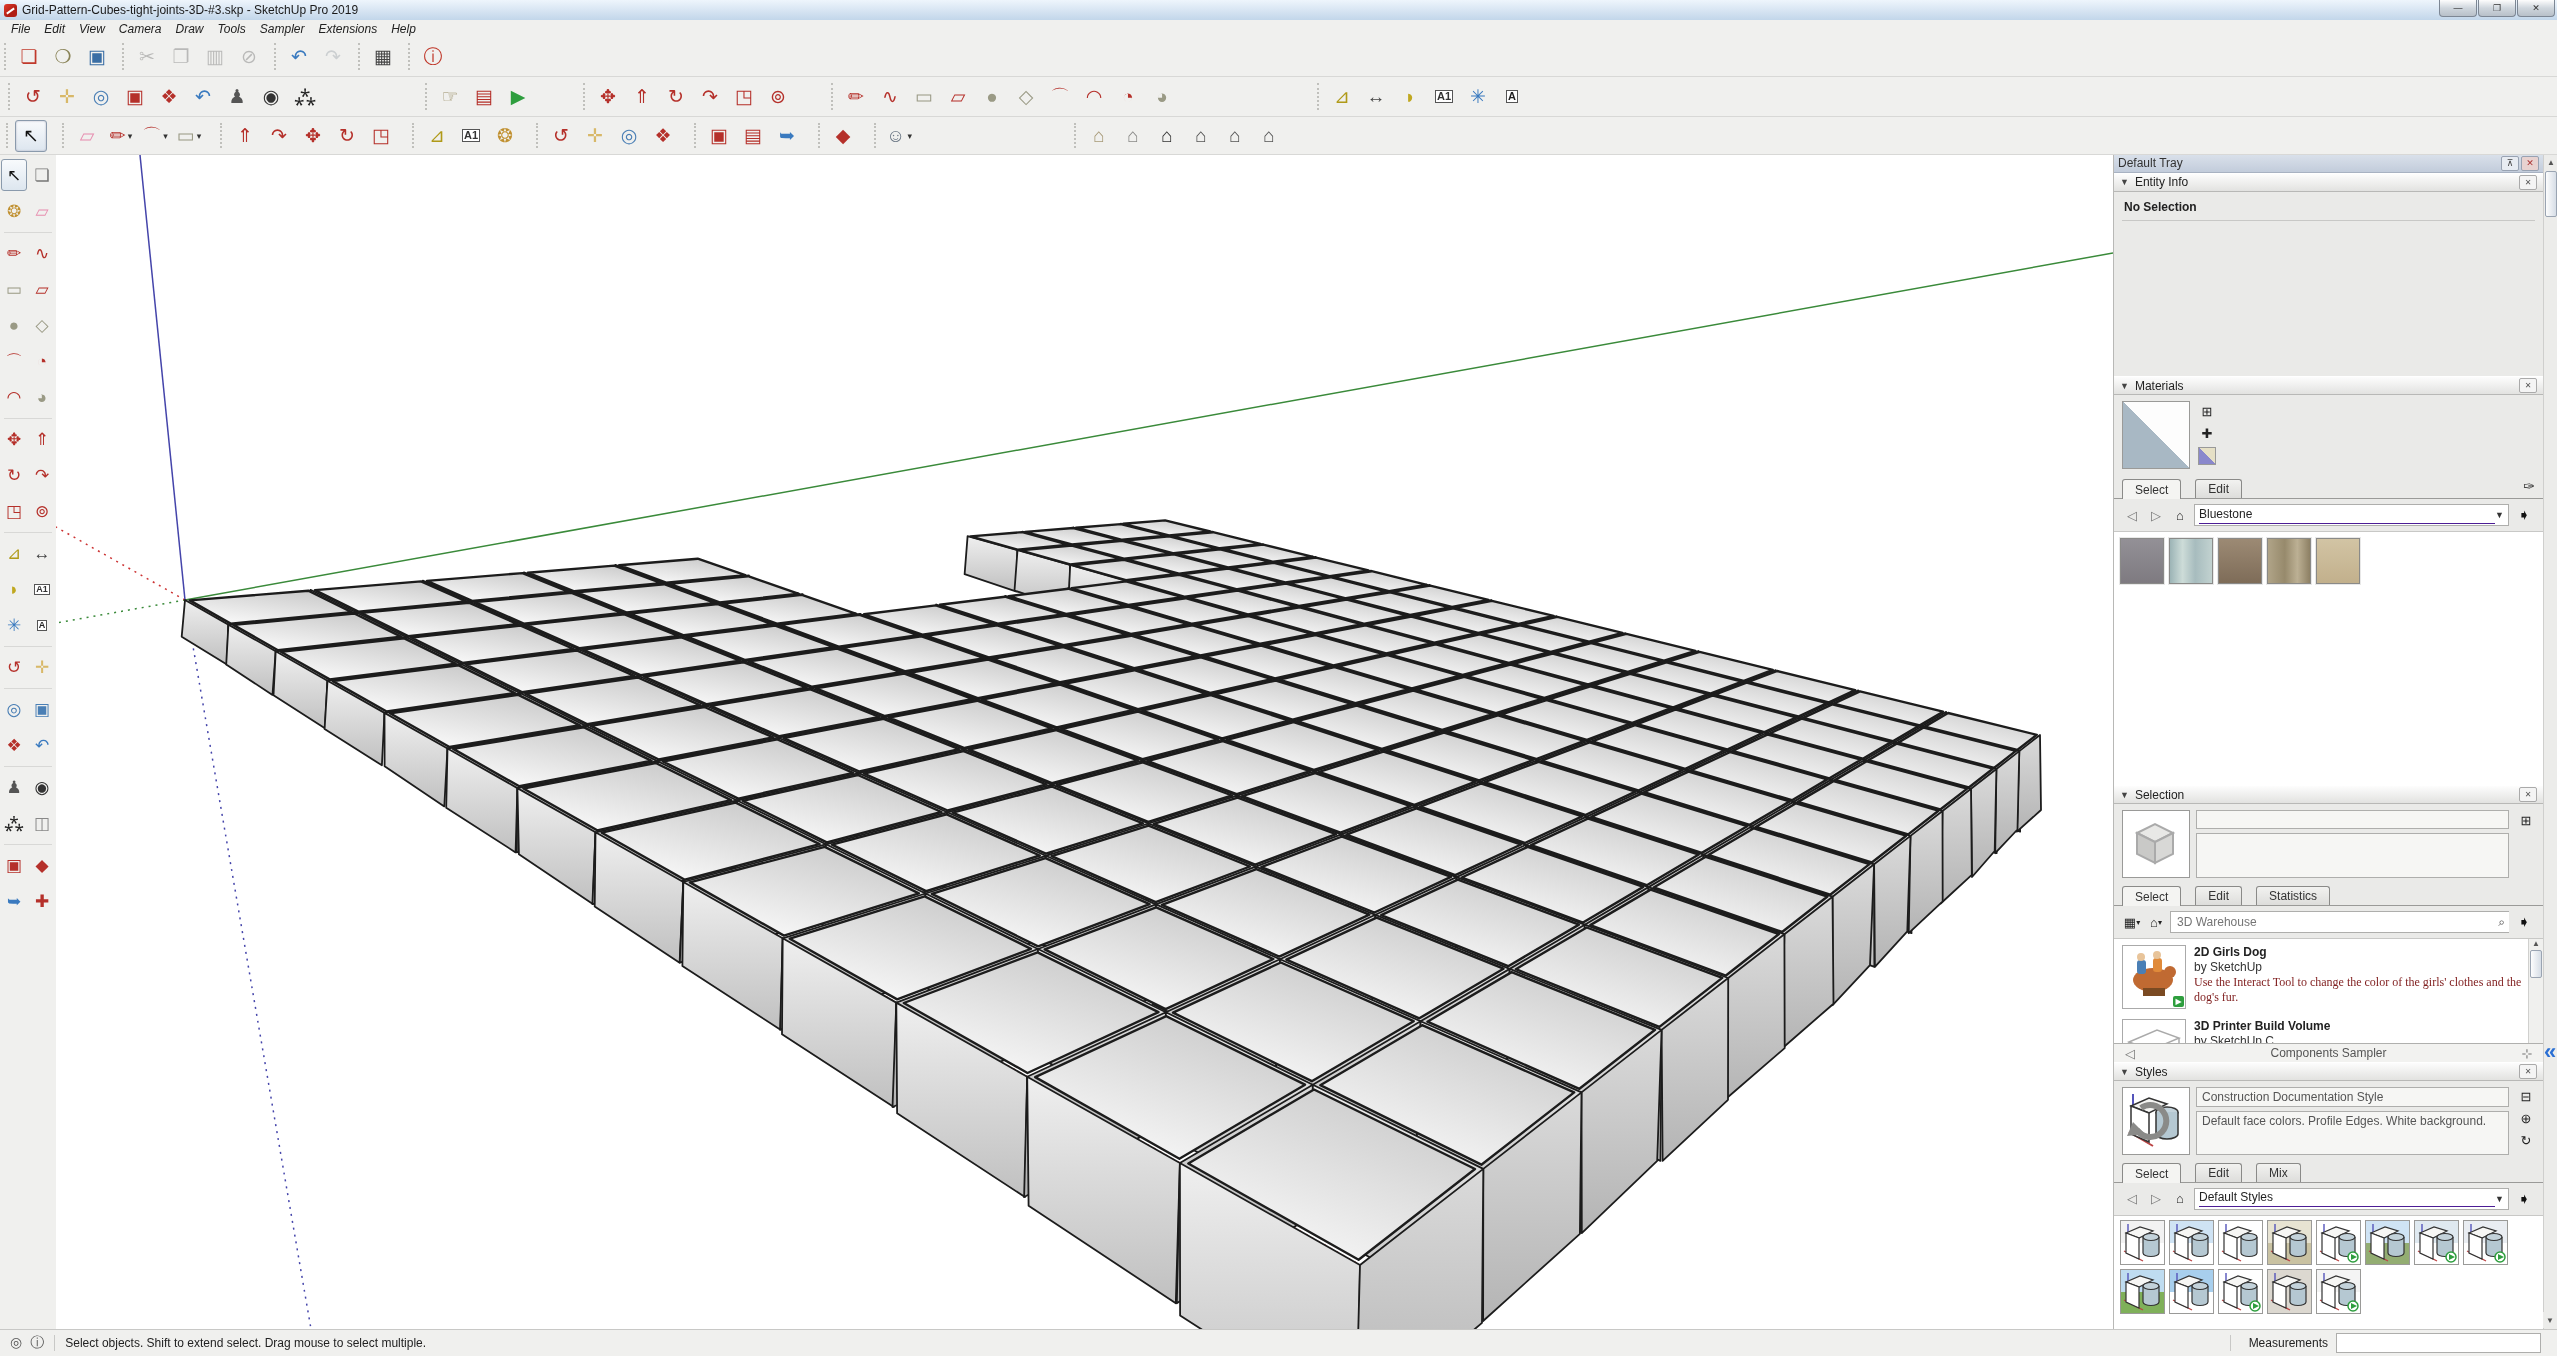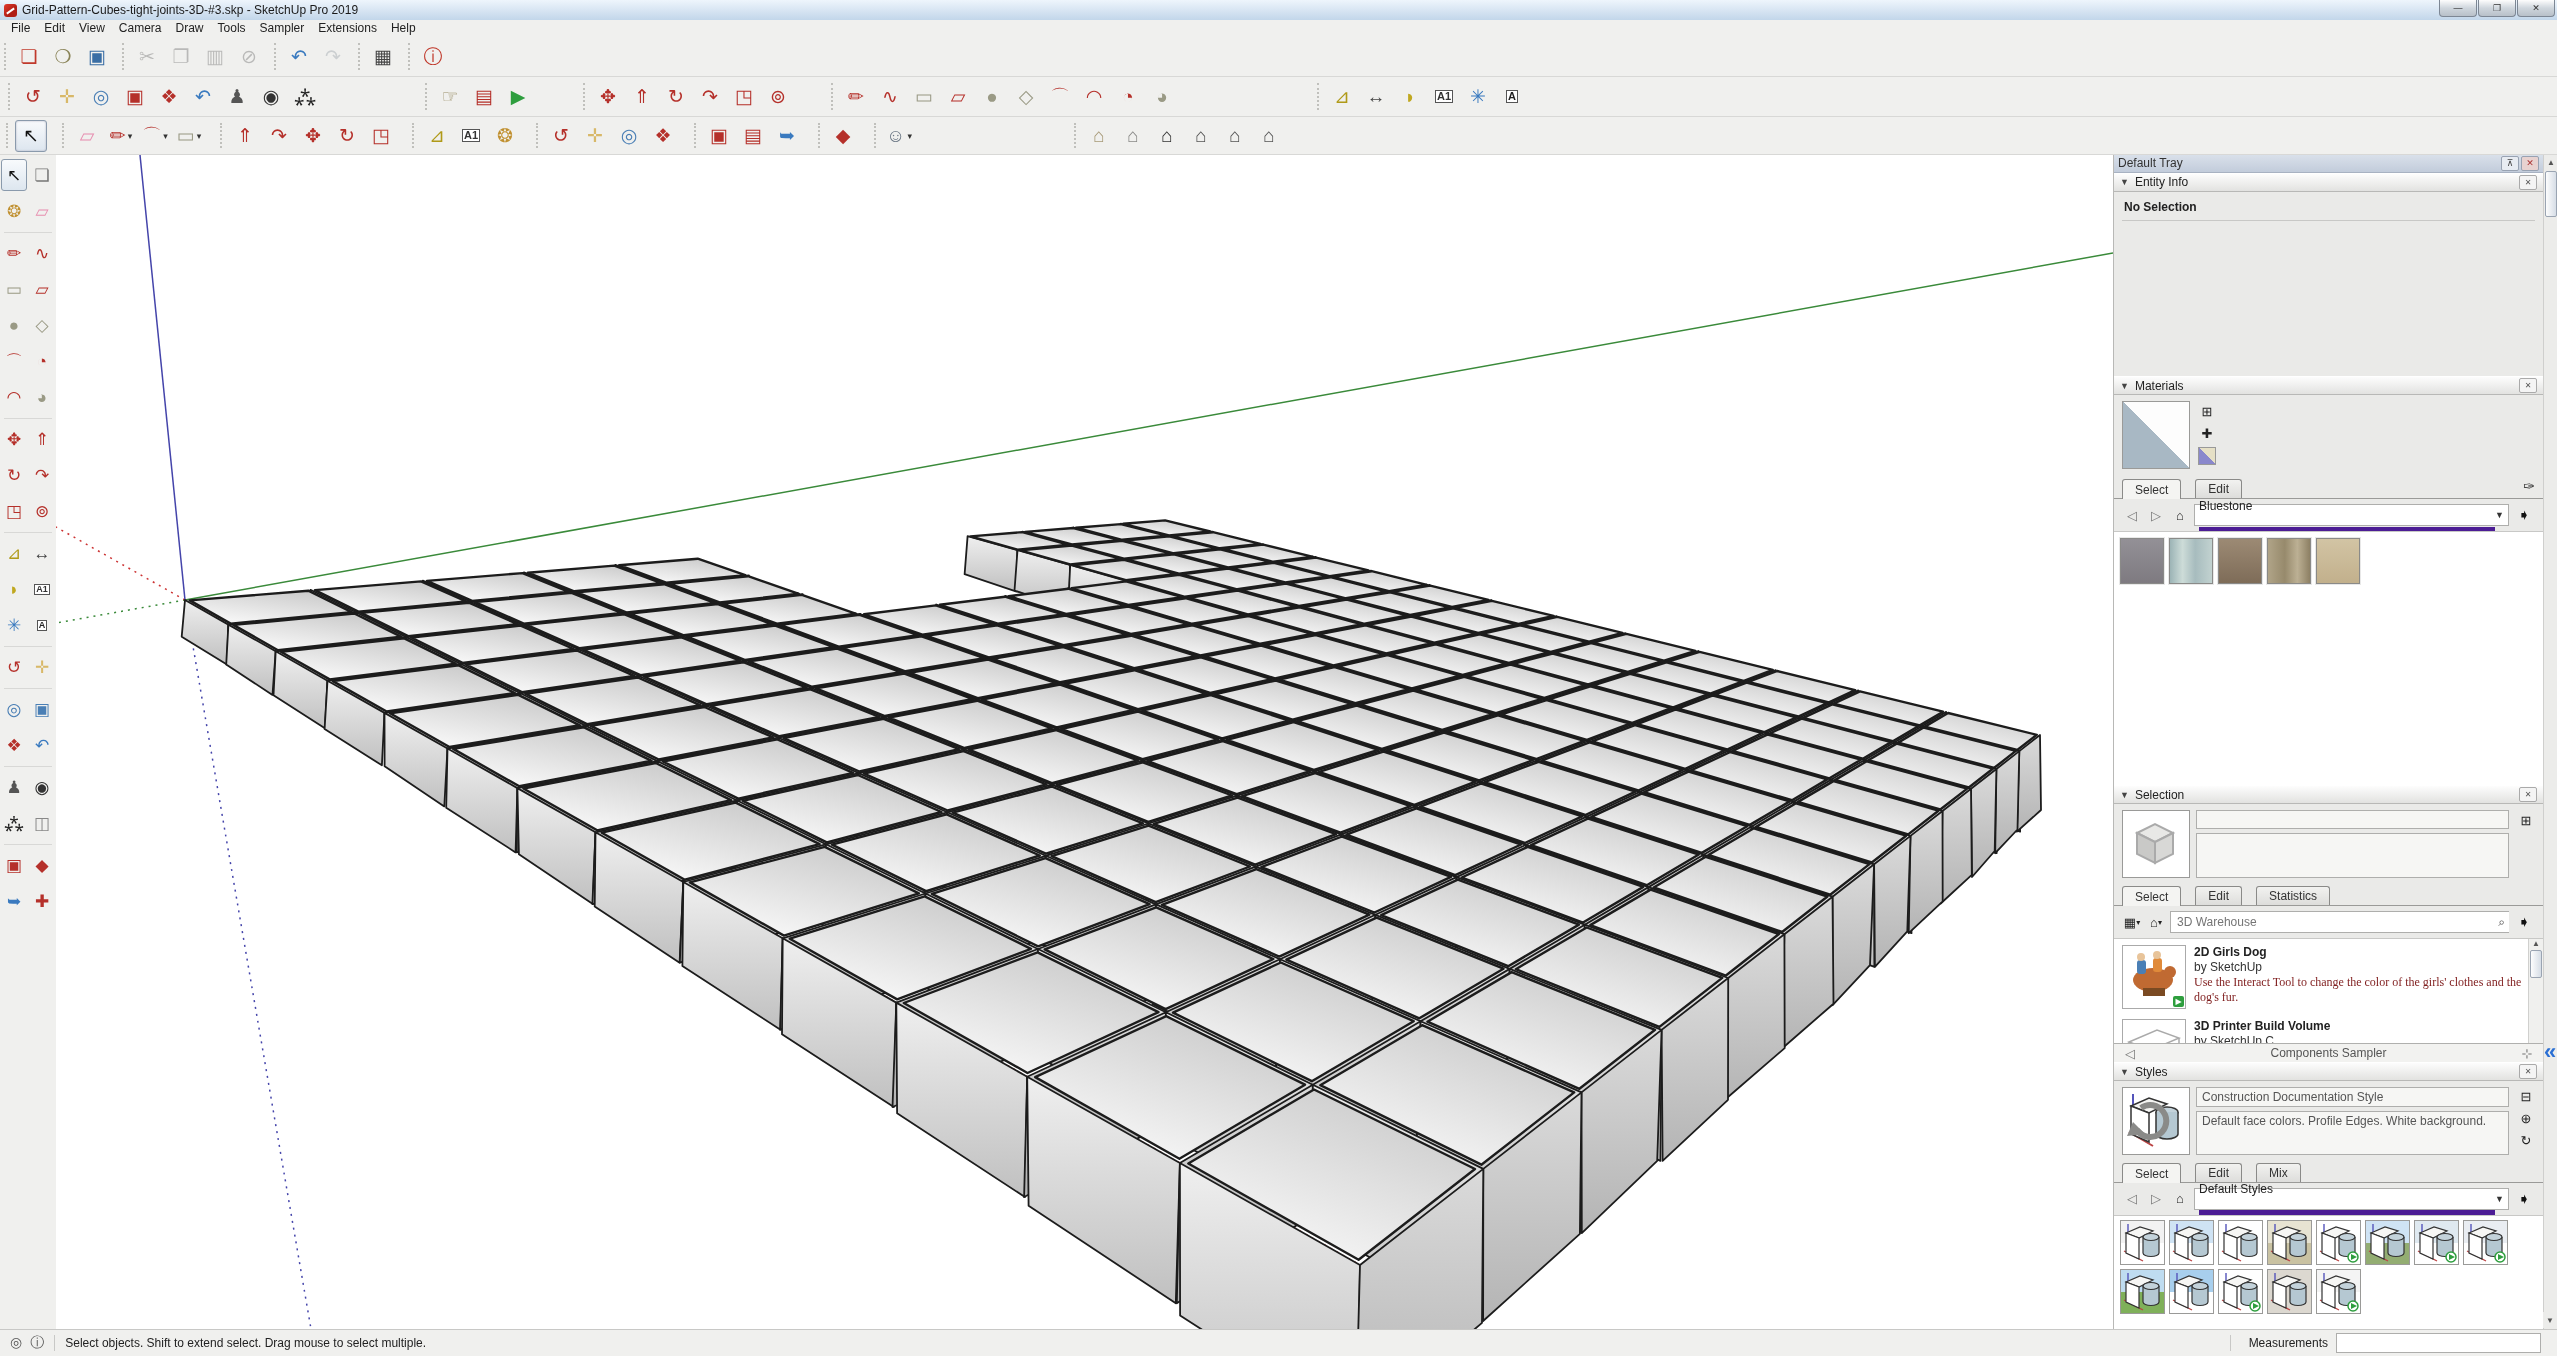--- a/index.html
+++ b/index.html
@@ -12,21 +12,21 @@
   #titlebar .logo{width:13px;height:13px;margin:0 5px 0 4px;border-radius:3px;
     background:linear-gradient(135deg,#e23b2e 0%,#b01f16 60%),#c0392b;position:relative;flex:0 0 auto;}
   #titlebar .logo::after{content:"";position:absolute;left:2px;top:6px;width:9px;height:2px;background:#fff;transform:rotate(-35deg);}
   #title-text{font-size:12px;color:#1a1a1a;white-space:nowrap;}
   #win-buttons{position:absolute;right:2px;top:0;display:flex;}
   .winbtn{width:36px;height:16px;margin-left:1px;border:1px solid #7d8794;border-top:none;
     border-radius:0 0 4px 4px;background:linear-gradient(180deg,#fdfdfd,#cfd6dd 50%,#b8c0c9);
     display:flex;align-items:center;justify-content:center;font-size:9px;color:#333;}
   
   #menubar{position:absolute;left:0;top:20px;width:2557px;height:18px;background:#f0f0ee;
-    border-bottom:1px solid #dcdcda;display:flex;align-items:flex-start;padding-left:4px;box-sizing:border-box;}
+    border-bottom:1px solid #dcdcda;display:flex;align-items:center;padding-left:4px;box-sizing:border-box;font-style:italic;}
   .menu-item{padding:1px 7px;font-size:12px;color:#222;}
   
   .toolbar{position:absolute;left:0;width:2557px;display:flex;align-items:center;background:#f0f0ee;
     border-bottom:1px solid #d8d8d6;box-sizing:border-box;}
   #tb1{top:37px;height:40px;}
   #tb2{top:77px;height:40px;}
   #tb3{top:117px;height:38px;}
   .tb-group{display:flex;align-items:center;height:100%;padding:0 4px;position:relative;}
   .tb-group::before{content:"";width:0;height:70%;border-left:2px dotted #c0c0bc;margin-right:6px;}
   .tbtn{min-width:30px;height:30px;display:flex;align-items:center;justify-content:center;
@@ -76,21 +76,21 @@
   .mini-icon{width:18px;height:16px;display:flex;align-items:center;justify-content:center;font-size:13px;color:#222;}
   .tabs{display:flex;align-items:flex-end;padding:3px 8px 0 8px;border-bottom:1px solid #9a9a98;height:22px;position:relative;}
   .tab{border:1px solid #8a8a88;border-bottom:none;border-radius:3px 3px 0 0;background:linear-gradient(180deg,#f2f2f0,#dddddb);
     padding:2px 12px;font-size:12px;margin-right:14px;color:#333;}
   .tab.active{background:#f4f4f2;position:relative;top:1px;padding-top:3px;}
   .tabs .tab-right{position:absolute;right:8px;bottom:4px;font-size:14px;}
   .navrow{display:flex;align-items:center;gap:4px;padding:5px 8px;}
   .nav-btn{width:20px;height:18px;display:flex;align-items:center;justify-content:center;font-size:13px;color:#777;}
   .nav-btn.dark{color:#222;}
   .combo{flex:1;display:flex;align-items:center;border:1px solid #aeaeac;background:#fff;height:20px;padding:0 4px;}
-  .combo .combo-text{flex:1;font-size:12px;border-bottom:5px solid #4c1d95;padding-bottom:14px;}
+  .combo .combo-text{flex:1;font-size:12px;border-bottom:1px solid #4c1d95;padding-bottom:2px;}
   .combo .drop{font-size:9px;color:#333;}
   .detail-btn{width:22px;height:20px;display:flex;align-items:center;justify-content:center;font-size:15px;color:#111;}
   .list-area{background:#fff;border-top:1px solid #c8c8c6;position:relative;}
   
   #materials-body{height:393px;display:flex;flex-direction:column;}
   #mat-list{flex:1;}
   #swatch-row{display:flex;gap:5px;padding:6px 6px;}
   .swatch{width:42px;height:44px;border:1px solid #8a8a88;outline:1px solid #e8e8e8;}
   
   #components-body{height:260px;display:flex;flex-direction:column;}

